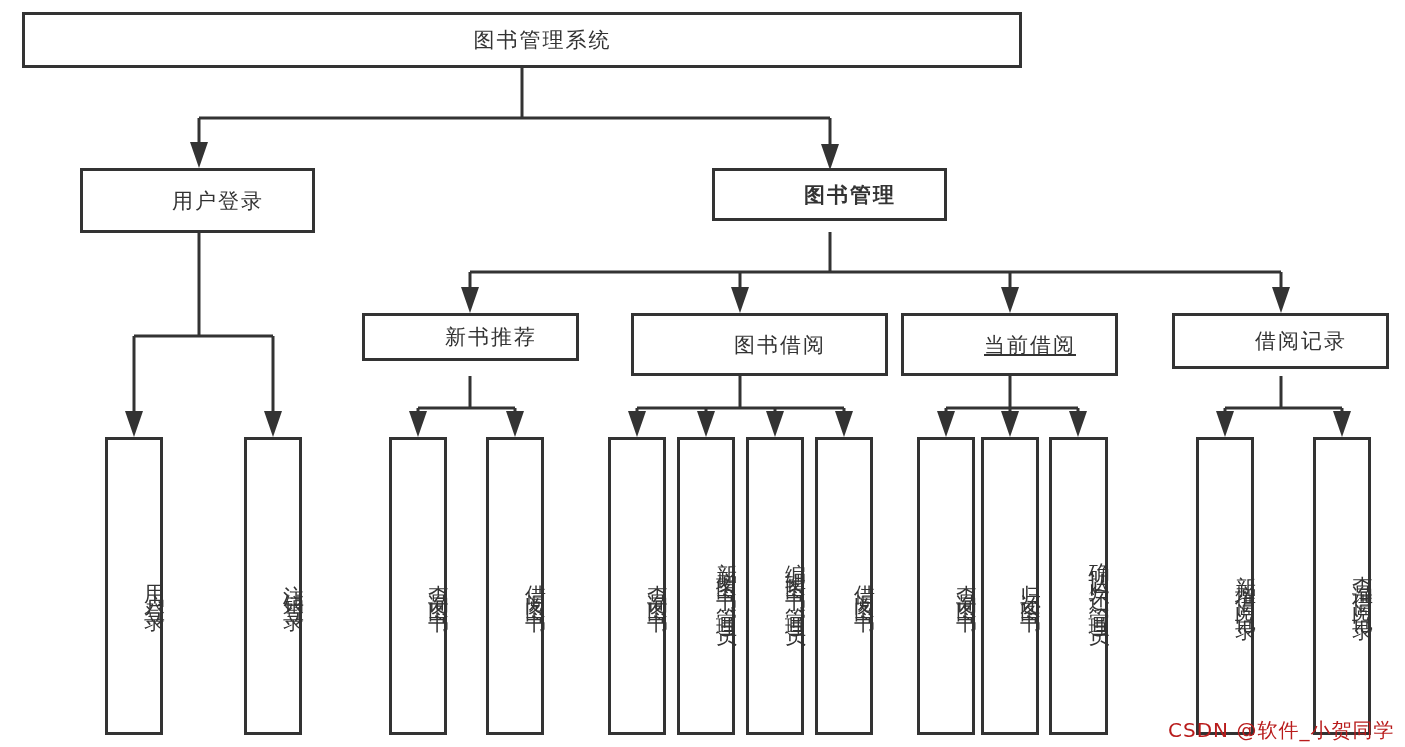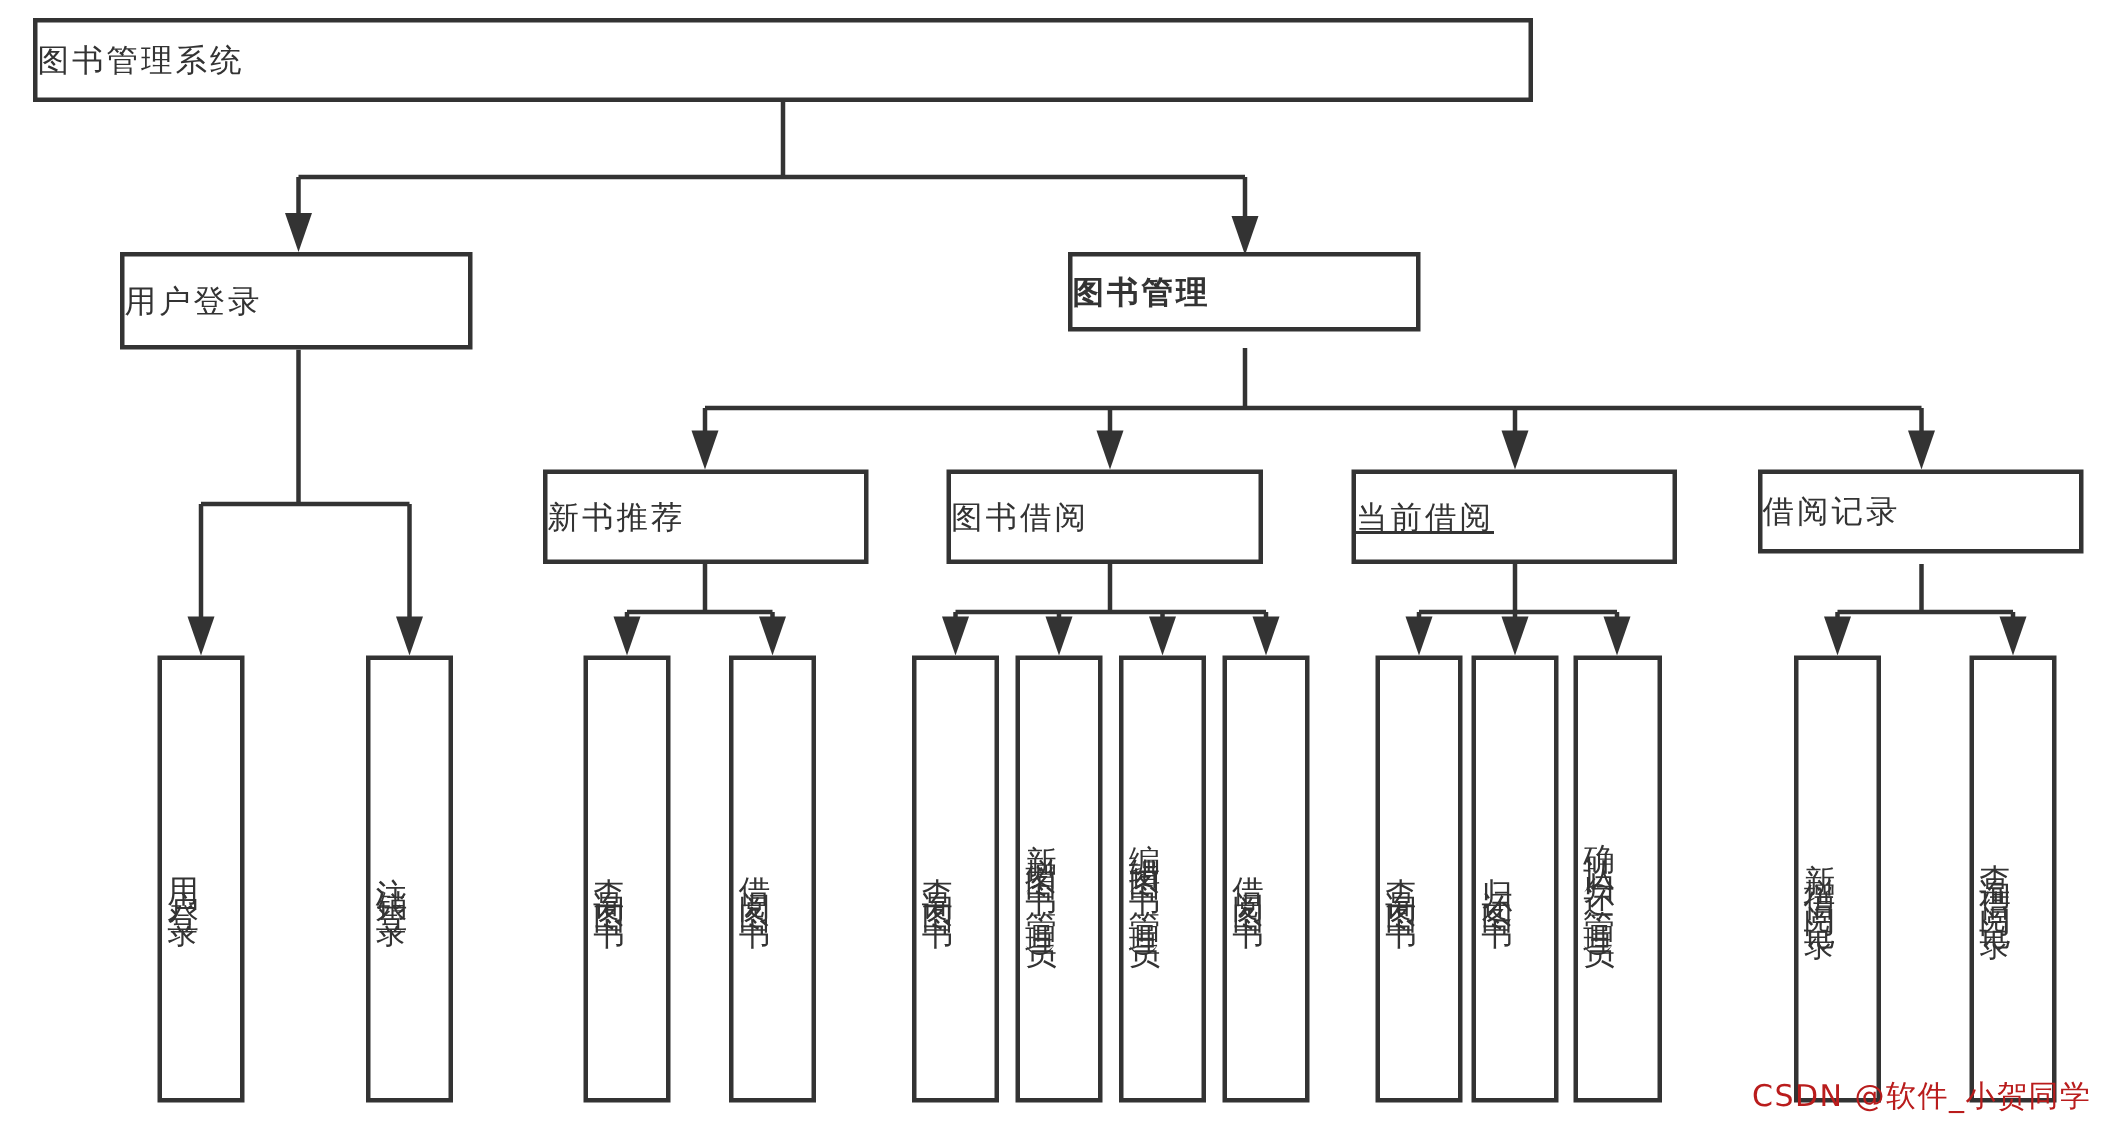--- a/index.html
+++ b/index.html
@@ -17,22 +17,24 @@
     width: 1405px; height: 747px;
     pointer-events: none;
   }
   .box {
     position: absolute;
     box-sizing: border-box;
     border: 3px solid #333333;
     background: #ffffff;
     display: flex;
     align-items: center;
+    justify-content: center;
     color: #333333;
     z-index: 1;
+    padding-left: 41px;
   }
   .hlabel {
     font-size: 21px;
     letter-spacing: 2px;
     white-space: nowrap;
   }
   .vbox { z-index: 1; }
   .vlabel {
     writing-mode: vertical-rl;
     text-orientation: mixed;
@@ -127,24 +129,24 @@
     <span class="hlabel">图书管理系统</span>
   </div>
 
   <div class="box" style="left:80px; top:168px; width:235px; height:65px;">
     <span class="hlabel">用户登录</span>
   </div>
   <div class="box" style="left:712px; top:168px; width:235px; height:53px;font-weight:bold;">
     <span class="hlabel">图书管理</span>
   </div>
 
-  <div class="box" style="left:362px; top:313px; width:217px; height:63px;">
+  <div class="box" style="left:362px; top:313px; width:217px; height:48px;">
     <span class="hlabel">新书推荐</span>
   </div>
-  <div class="box" style="left:631px; top:313px; width:211px; height:63px;">
+  <div class="box" style="left:631px; top:313px; width:257px; height:63px;">
     <span class="hlabel">图书借阅</span>
   </div>
   <div class="box" style="left:901px; top:313px; width:217px; height:63px;text-decoration:underline;">
     <span class="hlabel">当前借阅</span>
   </div>
   <div class="box" style="left:1172px; top:313px; width:217px; height:56px;">
     <span class="hlabel">借阅记录</span>
   </div>
 
   <div class="box vbox" style="left:105px; top:437px; width:58px; height:298px;">

